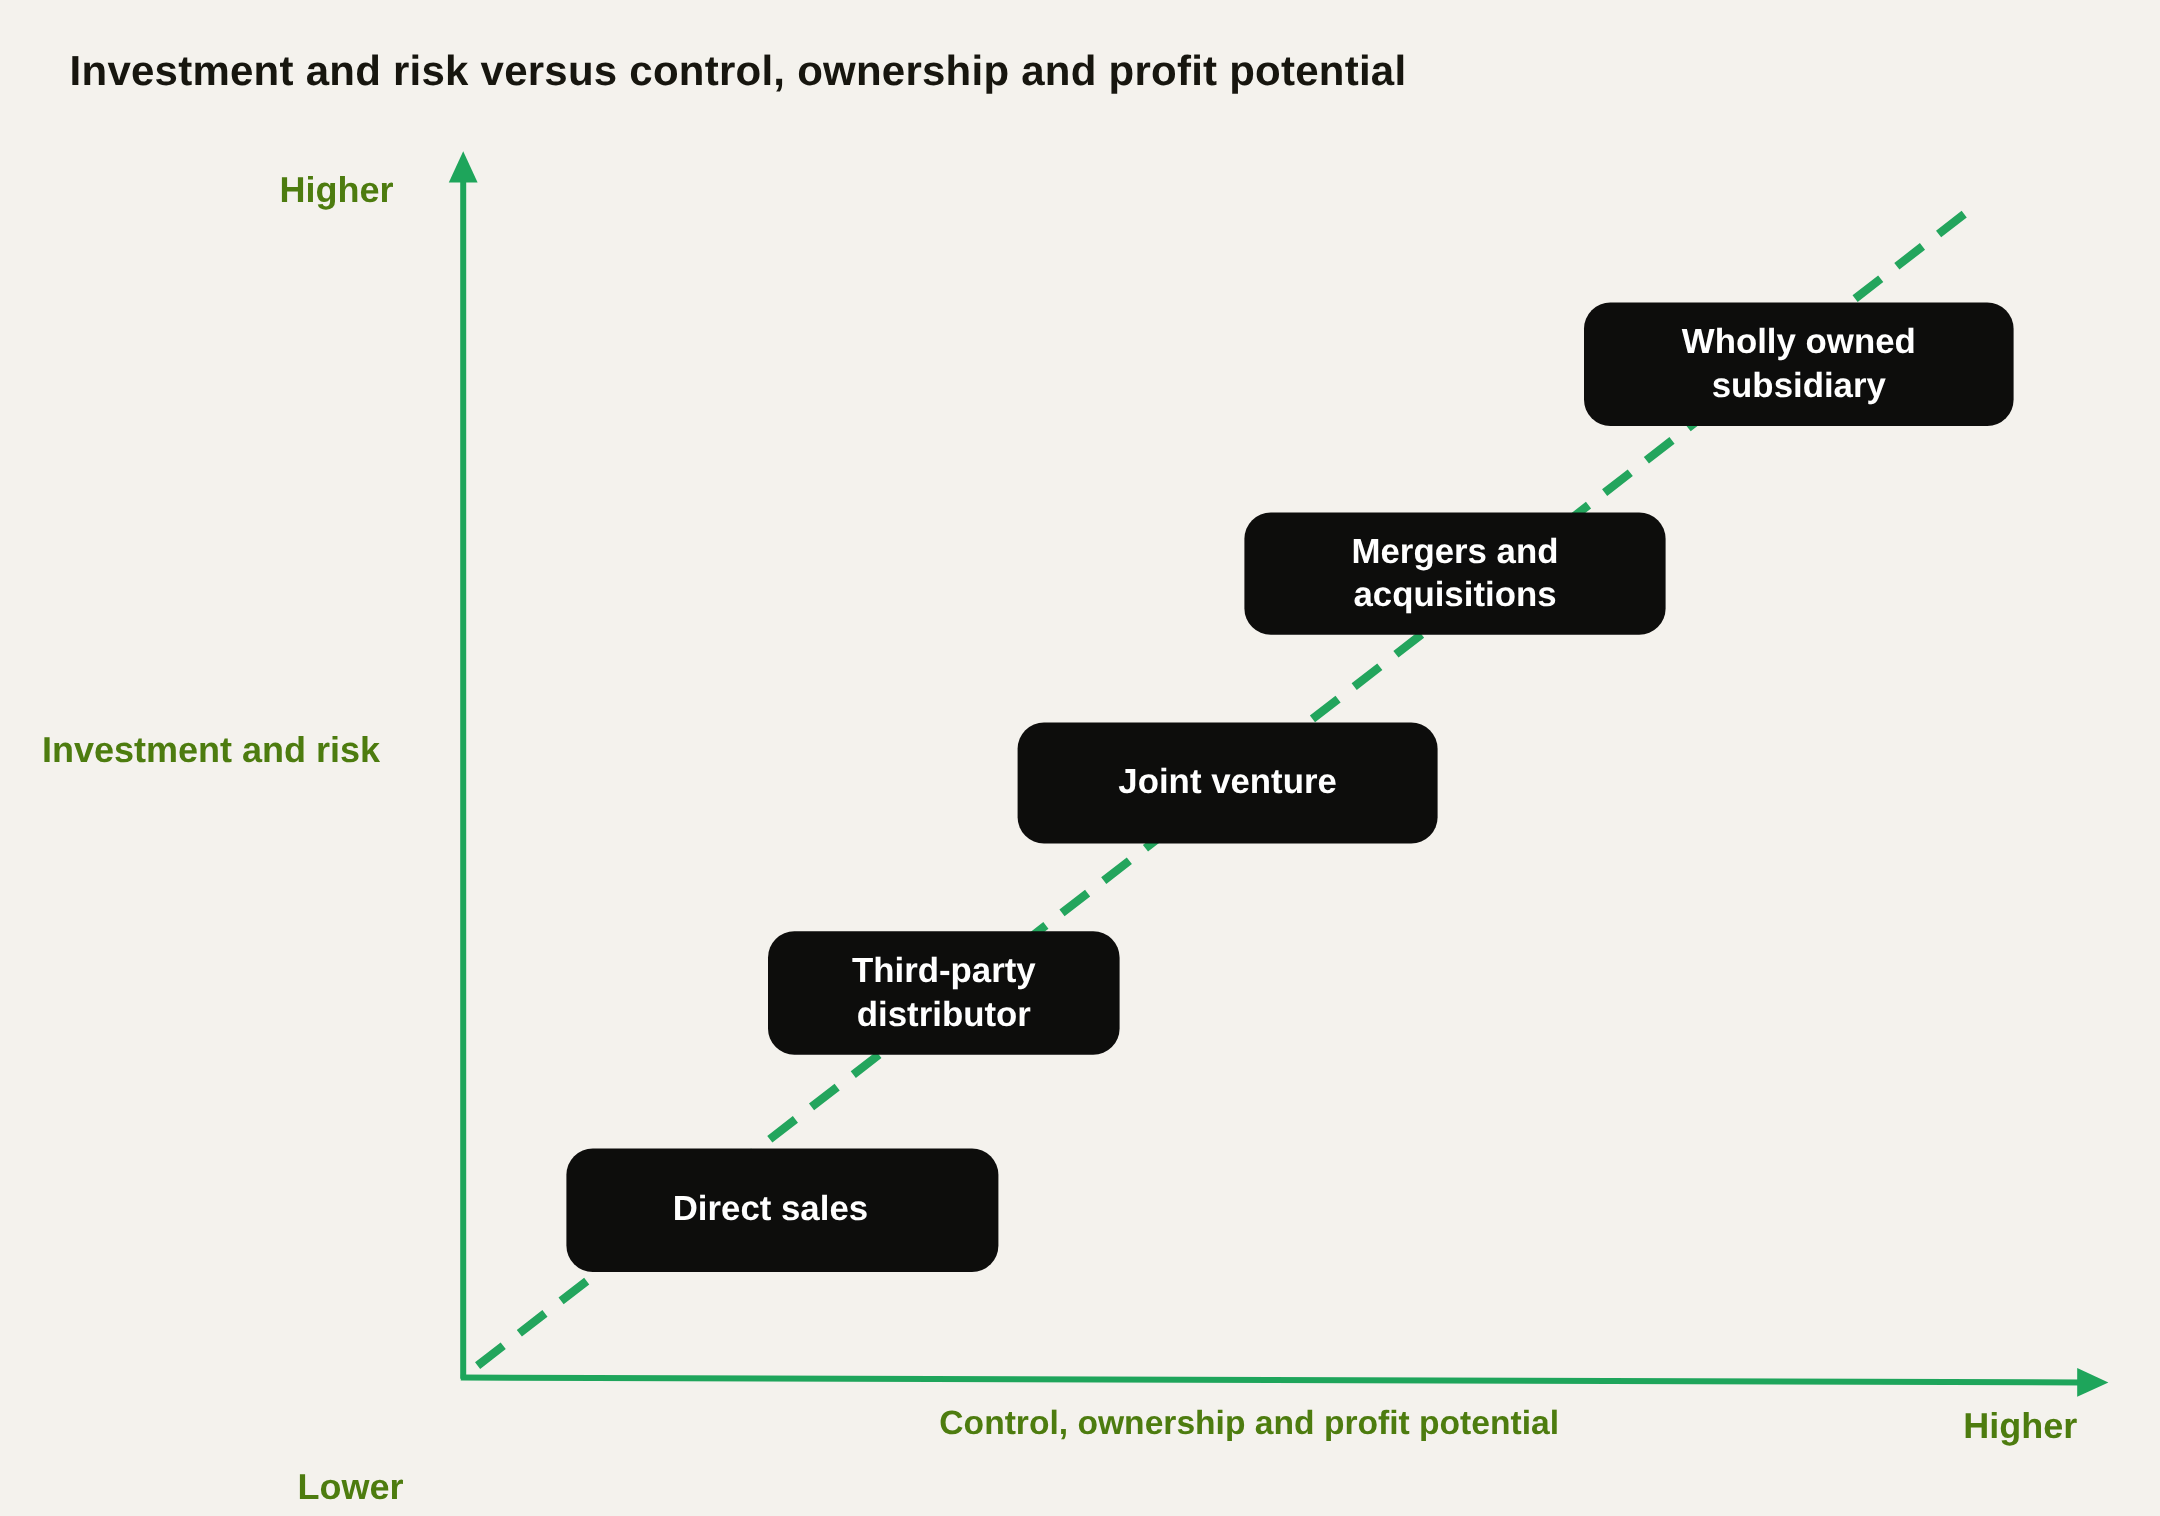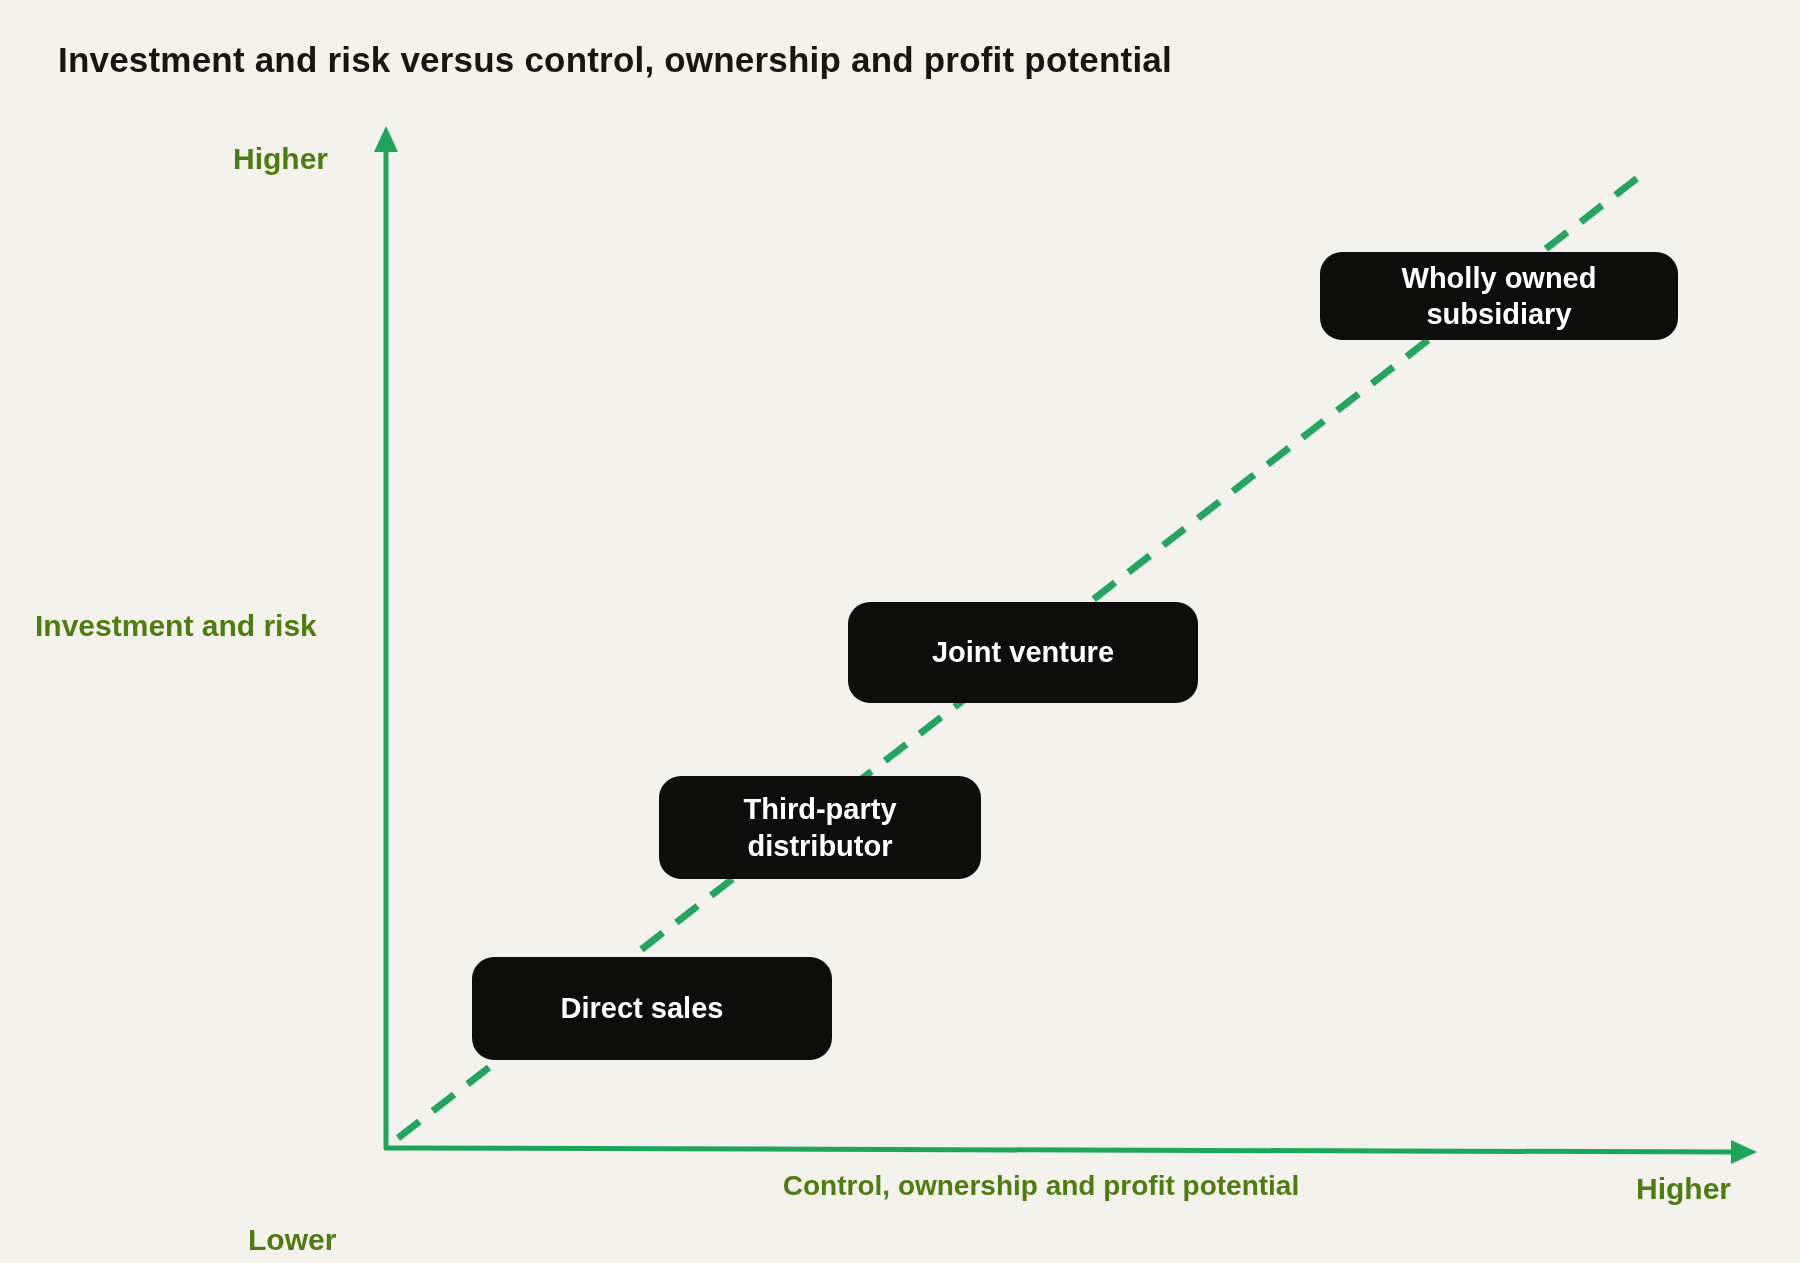--- a/index.html
+++ b/index.html
@@ -54,24 +54,24 @@
     justify-content: center;
     text-align: center;
     font-size: 29px;
     font-weight: 700;
     line-height: 1.25;
     padding: 6px 34px;
     box-sizing: border-box;
     z-index: 2;
   }
   .node-1 { left: 472px;  top: 957px; width: 360px; height: 103px; padding-left: 14px; }
-  .node-2 { left: 659px;  top: 776px; width: 322px; height: 103px; }
+  .node-2 { left: 640px;  top: 776px; width: 293px; height: 103px; }
   .node-3 { left: 848px;  top: 602px; width: 350px; height: 101px; }
   .node-4 { left: 1037px; top: 427px; width: 351px; height: 102px; }
-  .node-5 { left: 1320px; top: 252px; width: 358px; height: 88px; }
+  .node-5 { left: 1320px; top: 252px; width: 358px; height: 103px; }
 </style>
 </head>
 <body>
 
 <div class="canvas">
 
   <div class="title">Investment and risk versus control, ownership and profit potential</div>
 
   <svg class="axes" viewBox="0 0 1800 1263" xmlns="http://www.w3.org/2000/svg">
 
@@ -92,17 +92,20 @@
 
   <div class="node node-1">
     <span>Direct sales</span>
   </div>
   <div class="node node-2">
     <span>Third-party distributor</span>
   </div>
   <div class="node node-3">
     <span>Joint venture</span>
   </div>
+  <div class="node node-4">
+    <span>Mergers and acquisitions</span>
+  </div>
   <div class="node node-5">
     <span>Wholly owned subsidiary</span>
   </div>
 
 </div>
 
 </body></html>

